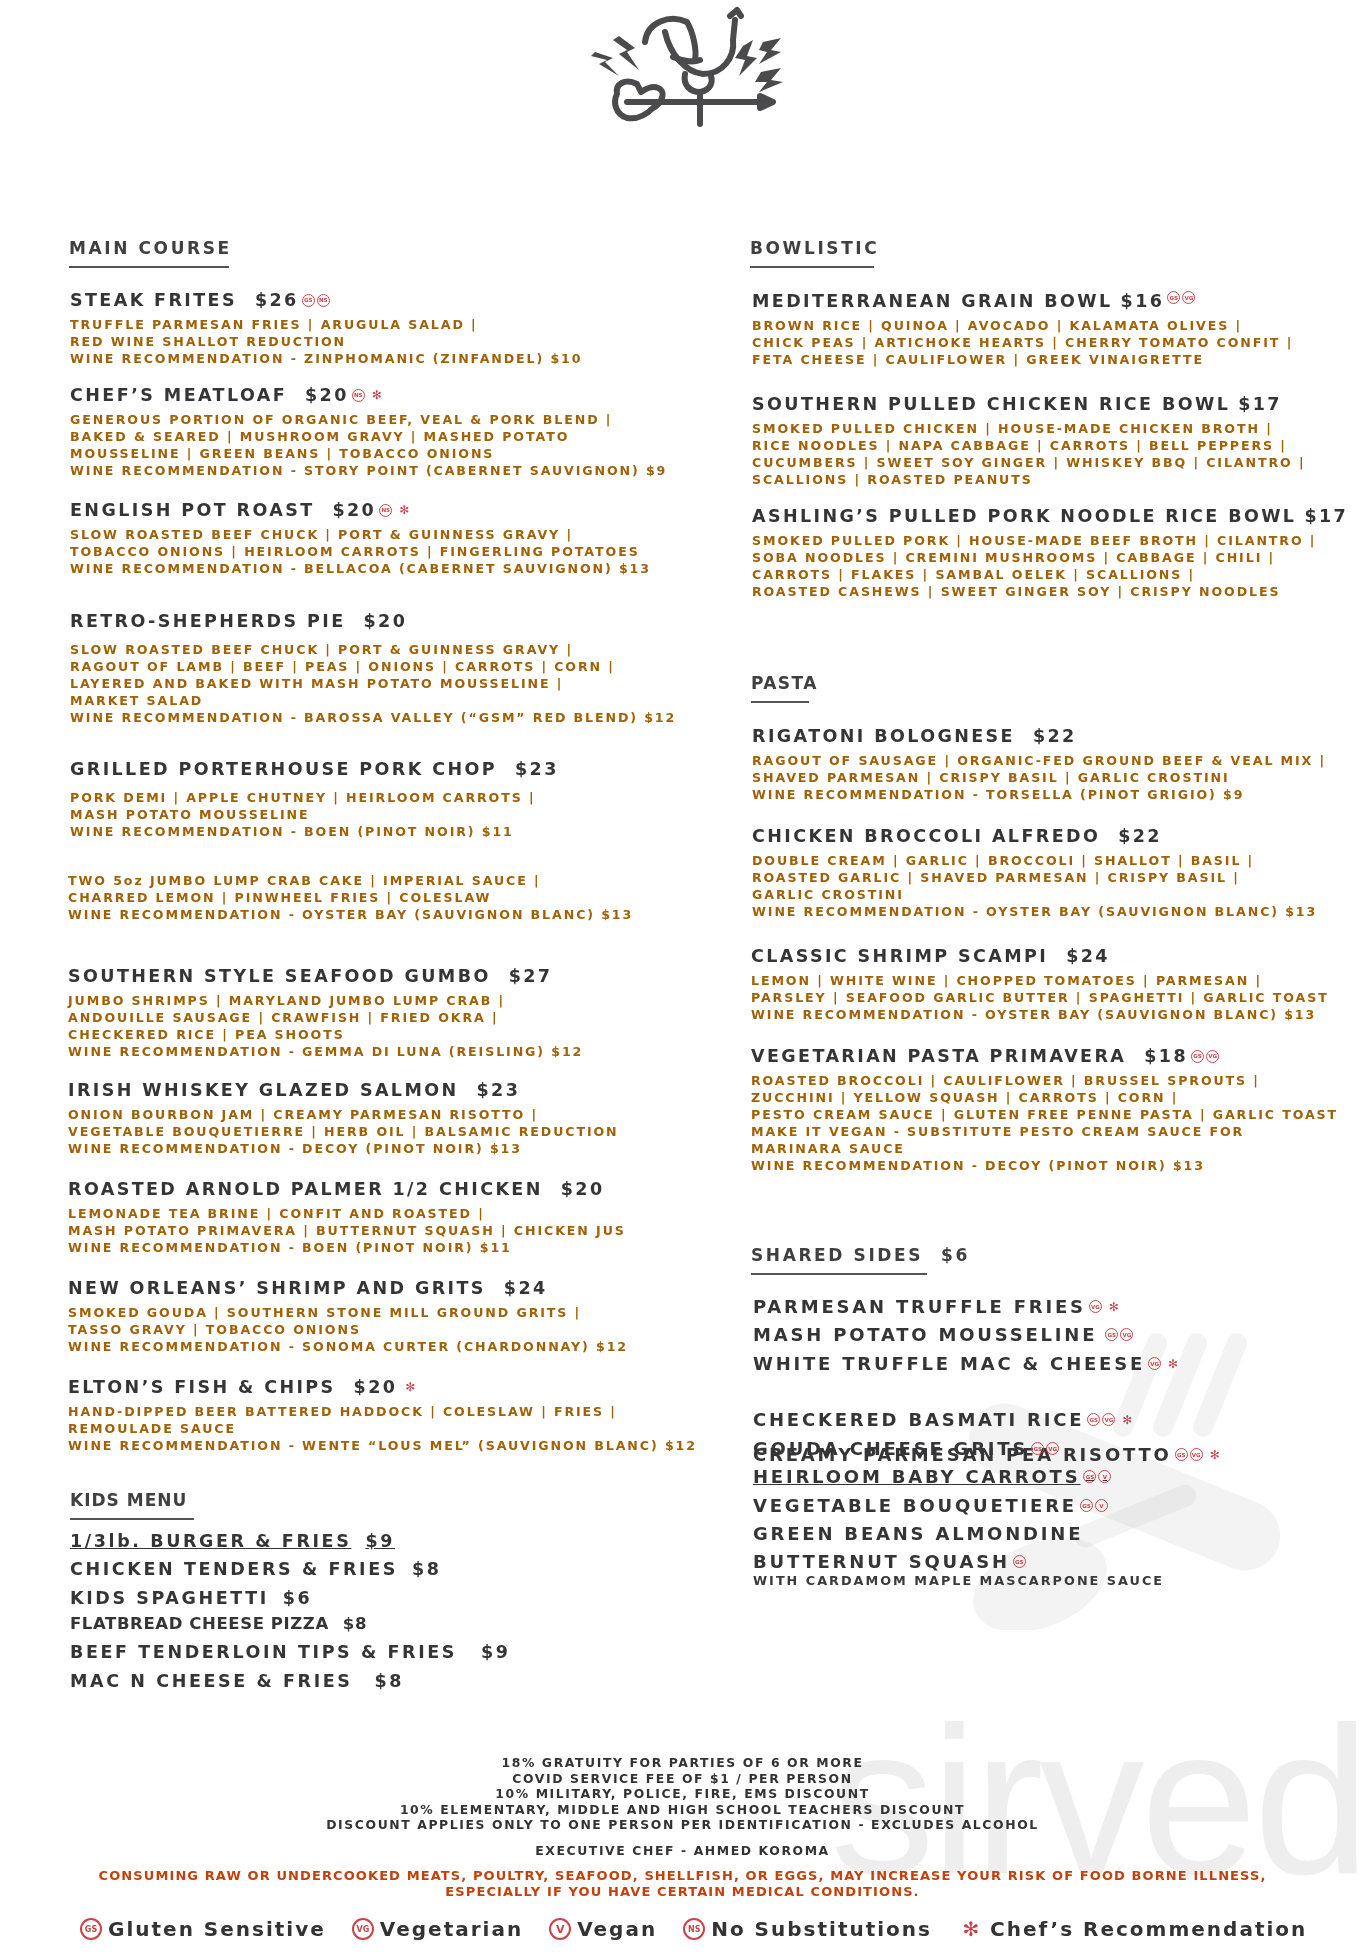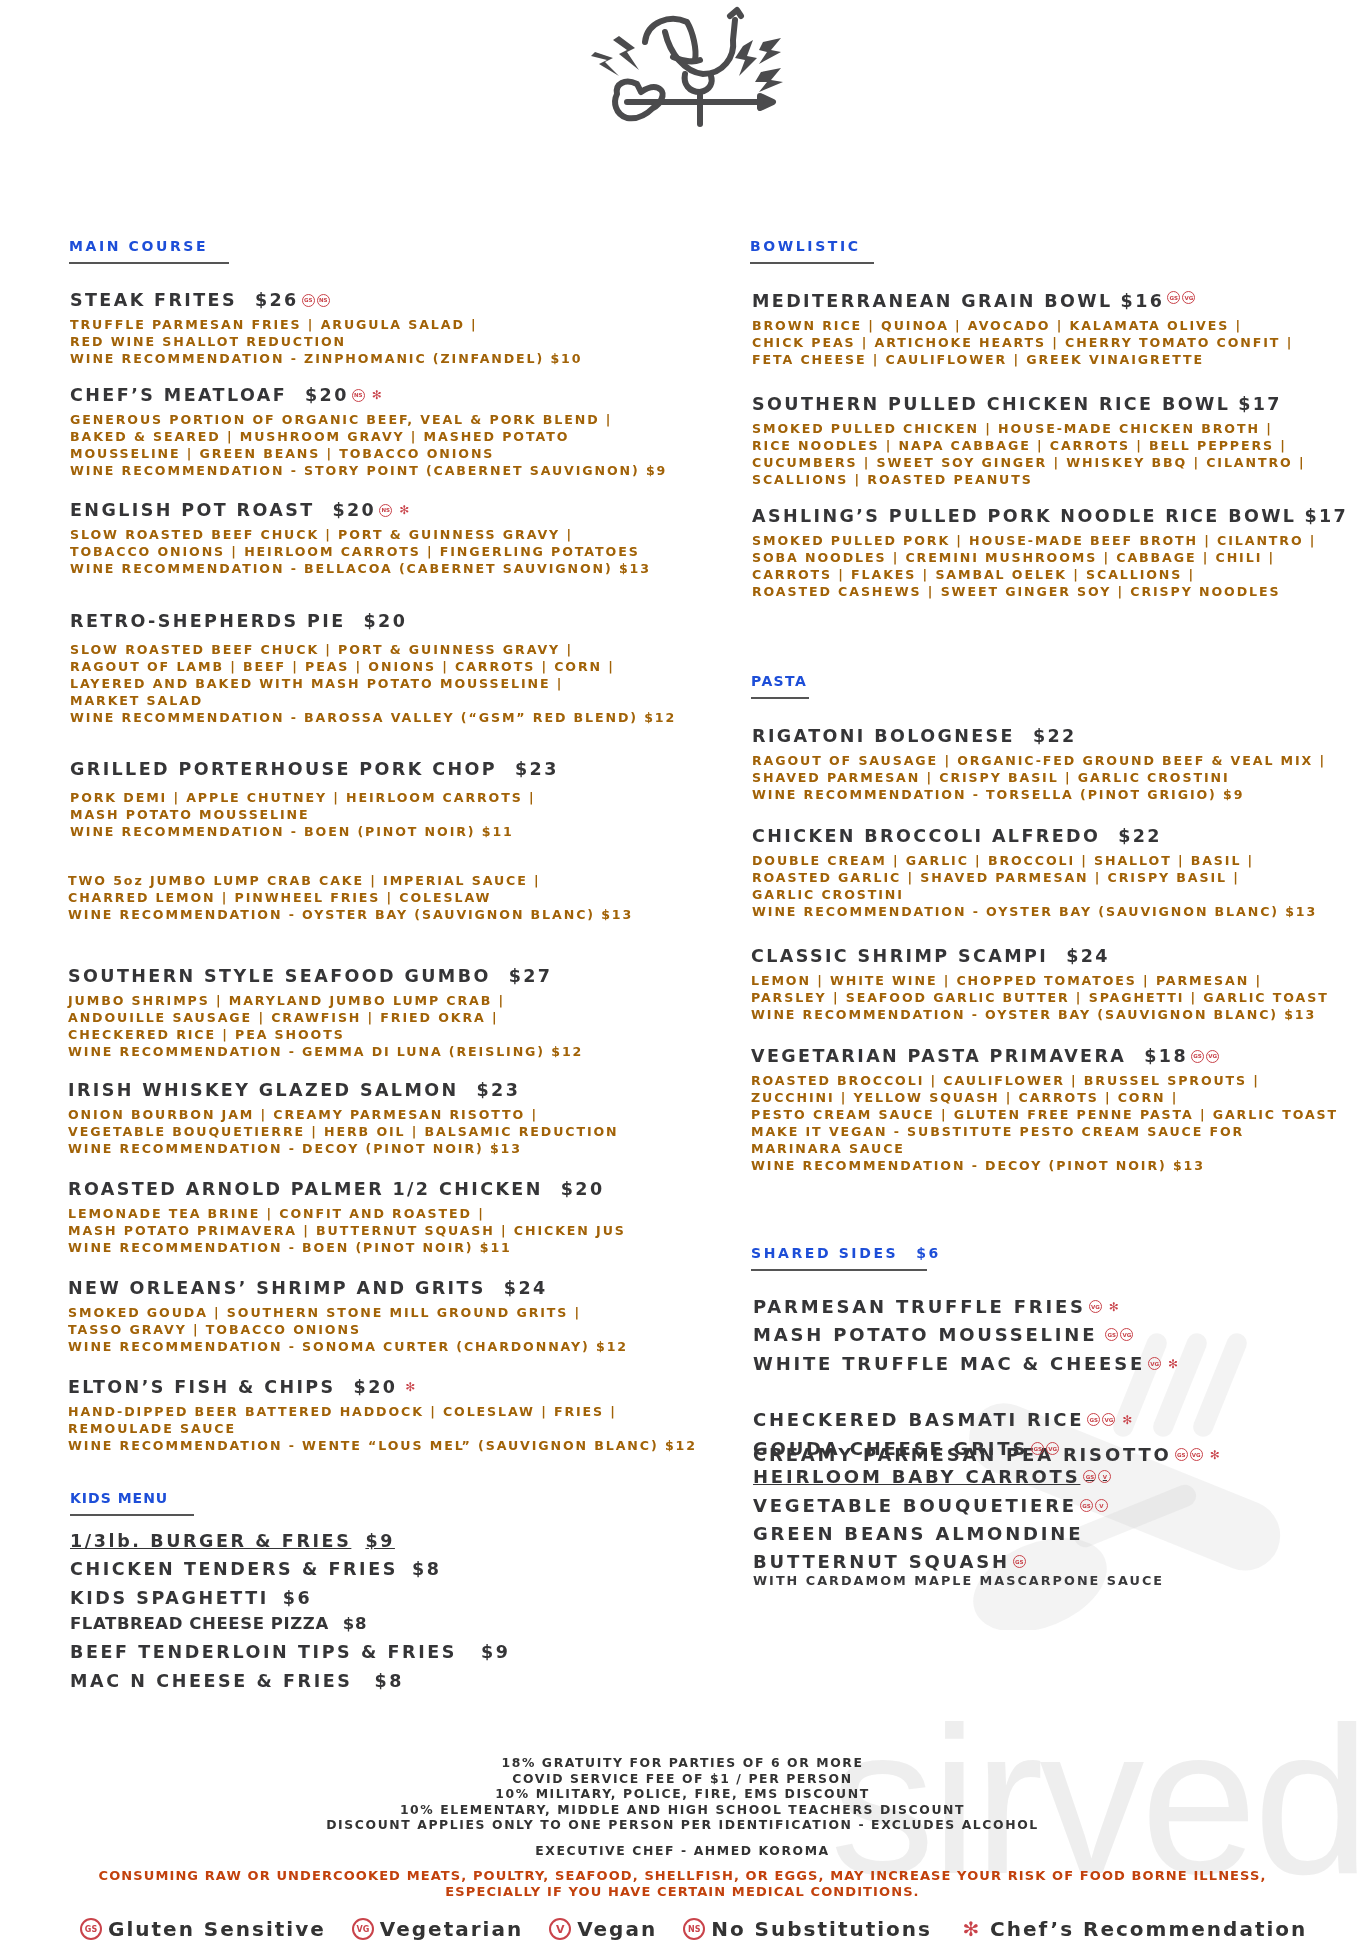--- a/index.html
+++ b/index.html
@@ -10,23 +10,23 @@
     color: #3a3a3c;
     font-weight: bold;
   }
   .logo { position: absolute; left: 575px; top: 2px; width: 215px; height: 126px; }
   .col { position: absolute; top: 0; }
   .col-left { left: 68px; width: 640px; }
   .col-right { left: 748px; width: 600px; }
 
   .section-title {
     position: absolute;
-    font-size: 14px;
+    font-size: 17px;
     letter-spacing: 2.6px;
-    color: #1d4ed8;
+    color: #404040;
     padding-bottom: 8px;
     border-bottom: 2px solid #555;
     white-space: nowrap;
   }
   .item { position: absolute; }
   .item-name {
     font-size: 17.5px;
     letter-spacing: 2.4px;
     color: #353537;
     white-space: nowrap;

